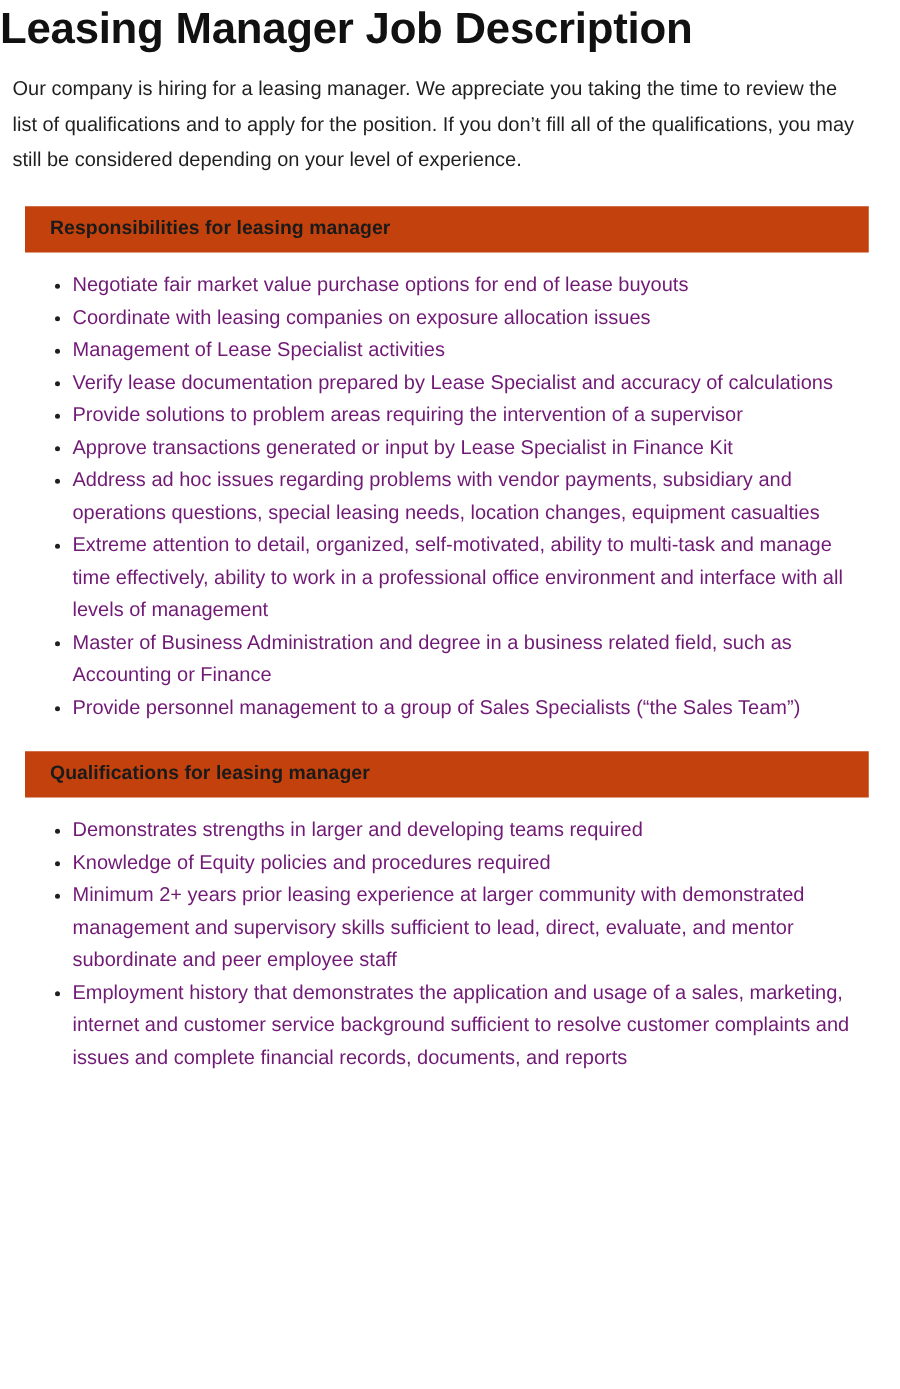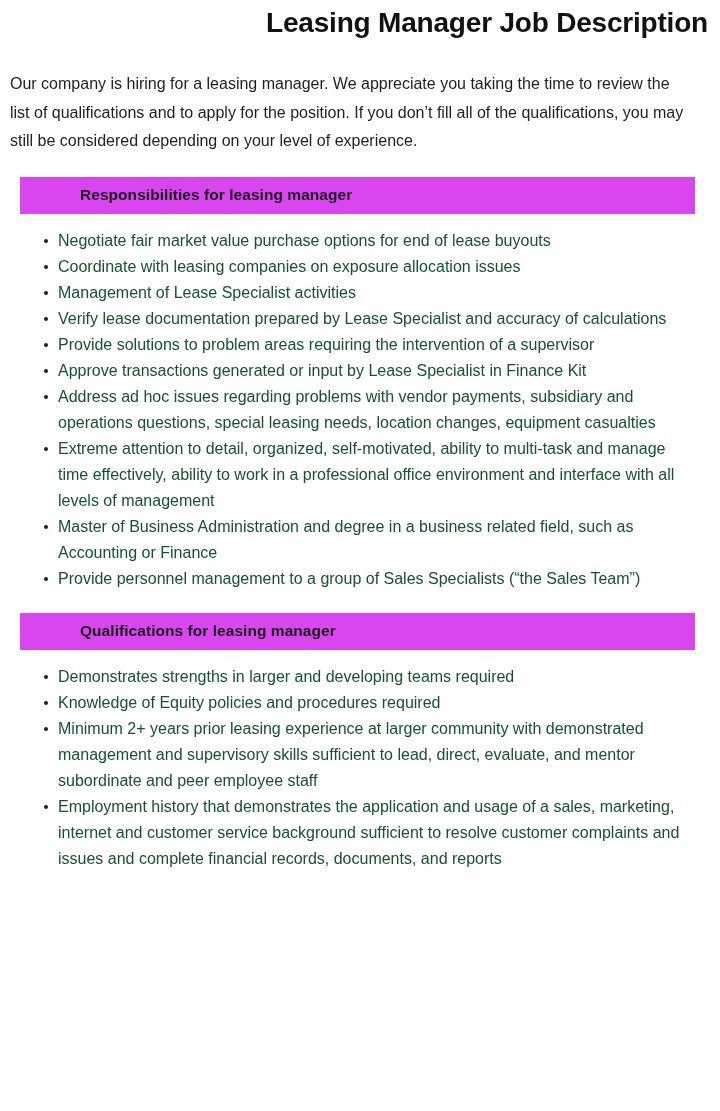--- a/index.html
+++ b/index.html
@@ -18,23 +18,23 @@
   .page {
     position: relative;
     width: 720px;
     height: 1111px;
     box-sizing: border-box;
   }
 
   
   .doc-title {
     margin: 0;
-    padding: 12px;
-    text-align: right;
-    font-size: 28px;
+    padding: 0;
+    text-align: left;
+    font-size: 35px;
     font-weight: 700;
     letter-spacing: -0.2px;
     line-height: 38px;
     color: #111111;
     padding-top: 4px;
   }
 
   
   .intro {
     margin: 0;
@@ -45,47 +45,46 @@
     font-weight: 400;
   }
 
   
   .section {
     margin: 0;
     padding: 0;
   }
   .section-header {
     margin: 21px 25px 0 20px;
-    background: #d946ef;
+    background: #c2410c;
     height: 37px;
     display: flex;
     align-items: center;
     box-sizing: border-box;
-    padding-left: 40px;
   }
   .section-header-text {
     padding-left: 20px;
     font-size: 15.5px;
     font-weight: 600;
     color: #1a1a1a;
     letter-spacing: 0.05px;
   }
 
   
   ul.bullet-list {
     list-style: none;
     margin: 0;
     padding: 14px 37px 0 44px;
   }
   ul.bullet-list li {
     position: relative;
     padding-left: 14px;
     font-size: 16px;
     line-height: 26px;
-    color: #14532d;
+    color: #701a75;
     margin: 0 0 0 0;
   }
   ul.bullet-list li::before {
     content: "";
     position: absolute;
     left: 0;
     top: 11px;
     width: 4px;
     height: 4px;
     border-radius: 50%;

